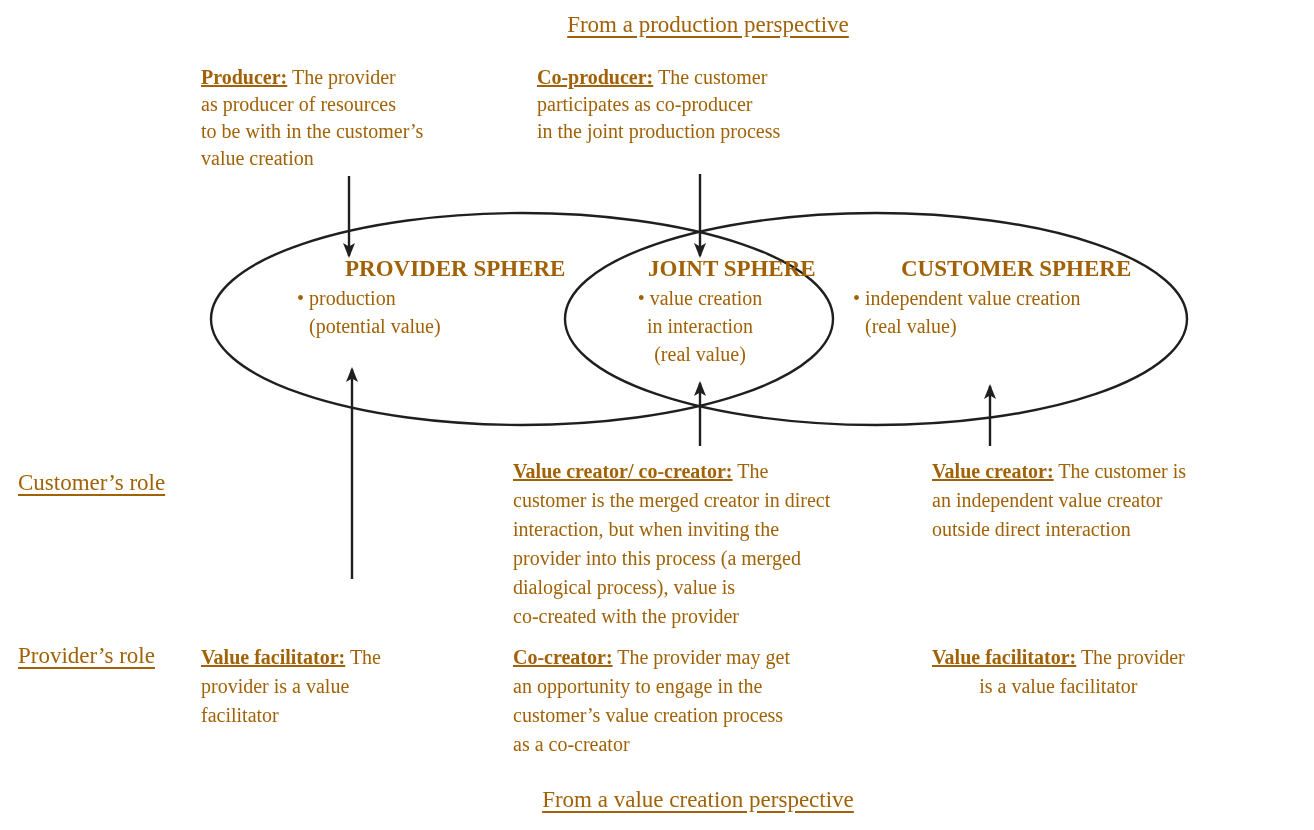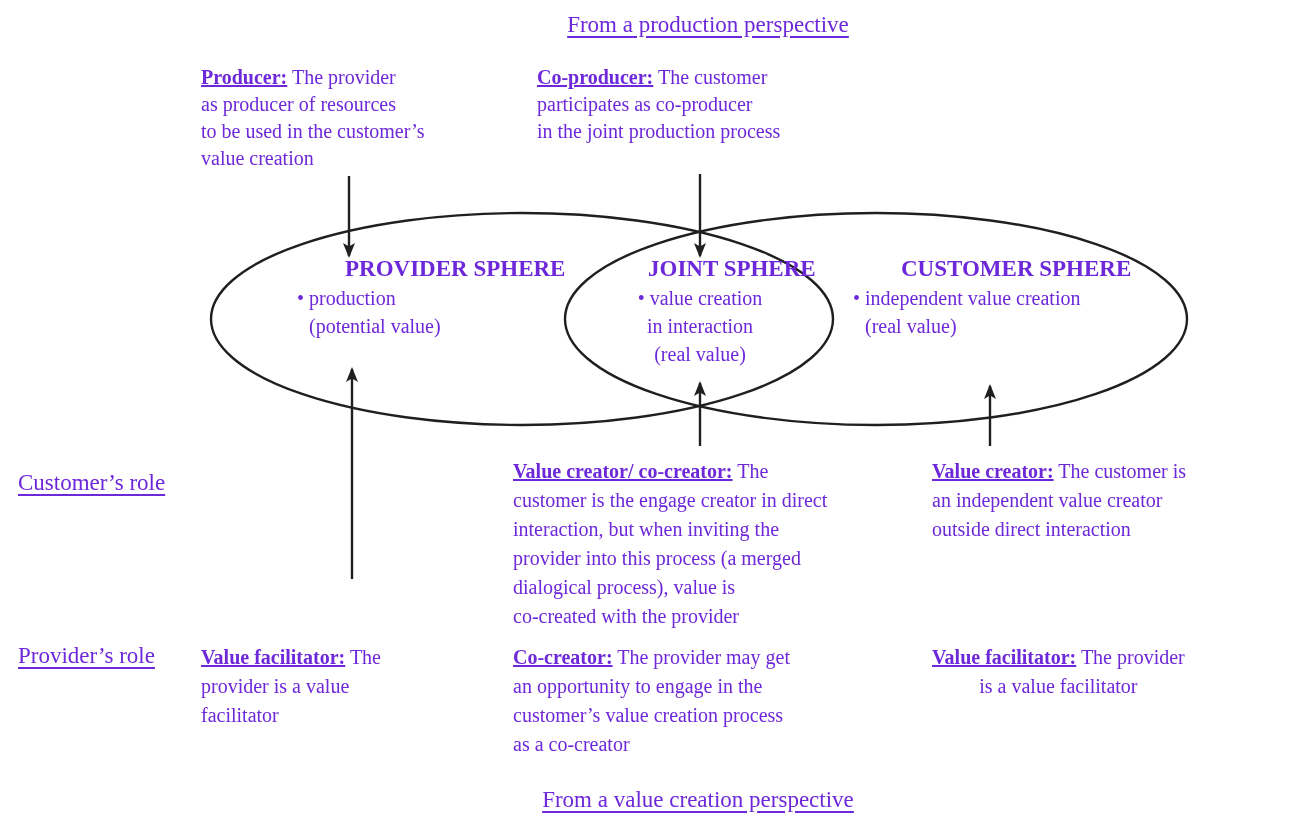--- a/index.html
+++ b/index.html
@@ -1,16 +1,16 @@
 <!DOCTYPE html>
 <html><head>
 <meta charset="utf-8">
 <style>
   html,body{margin:0;padding:0;background:#ffffff;}
-  .canvas{position:relative;width:1314px;height:830px;background:#ffffff;color:#6d28d9;
+  .canvas{position:relative;width:1314px;height:830px;background:#ffffff;color:#a16207;
           font-family:"Liberation Serif","DejaVu Serif",serif;overflow:hidden;}
   .layer{position:absolute;left:0;top:0;}
   svg ellipse, svg line{fill:none;stroke-width:2.4px;}
   .tblock{position:absolute;font-size:20px;line-height:27px;}
   .lh29{line-height:29px;}
   .tline{white-space:nowrap;}
   .heading{position:absolute;font-size:23px;text-decoration:underline;text-underline-offset:4px;white-space:nowrap;}
   .center{text-align:center;}
   .sphere{position:absolute;font-size:20px;line-height:28px;}
   .sphere .stitle{font-size:23px;font-weight:bold;line-height:30px;white-space:nowrap;margin-left:48px;}
@@ -38,21 +38,21 @@
     <line x1="700" y1="446" x2="700" y2="383" marker-end="url(#ah)" stroke="#1f1f1f"></line>
     <line x1="990" y1="446" x2="990" y2="386" marker-end="url(#ah)" stroke="#1f1f1f"></line>
   </svg>
 
   <div class="heading center" style="left:400px;top:12px;width:616px;">From a production perspective</div>
 
   <div class="tblock" style="left:201px;top:64px;">
     <div class="tline"><b>Producer:</b>
       <span>The provider</span></div>
     <div class="tline">as producer of resources</div>
-    <div class="tline">to be used in the customer’s</div>
+    <div class="tline">to be with in the customer’s</div>
     <div class="tline">value creation</div>
   </div>
 
   <div class="tblock" style="left:537px;top:64px;">
     <div class="tline"><b>Co-producer:</b>
       <span>The customer</span></div>
     <div class="tline">participates as co-producer</div>
     <div class="tline">in the joint production process</div>
   </div>
 
@@ -74,21 +74,21 @@
     <div class="tline">• independent value creation</div>
     <div class="tline ind">(real value)</div>
   </div>
 
   <div class="heading" style="left:18px;top:470px;">Customer’s role</div>
   <div class="heading" style="left:18px;top:643px;">Provider’s role</div>
 
   <div class="tblock lh29" style="left:513px;top:457px;">
     <div class="tline"><b>Value creator/ co-creator:</b>
       <span>The</span></div>
-    <div class="tline">customer is the engage creator in direct</div>
+    <div class="tline">customer is the merged creator in direct</div>
     <div class="tline">interaction, but when inviting the</div>
     <div class="tline">provider into this process (a merged</div>
     <div class="tline">dialogical process), value is</div>
     <div class="tline">co-created with the provider</div>
   </div>
 
   <div class="tblock lh29" style="left:932px;top:457px;">
     <div class="tline"><b>Value creator:</b>
       <span>The customer is</span></div>
     <div class="tline">an independent value creator</div>

